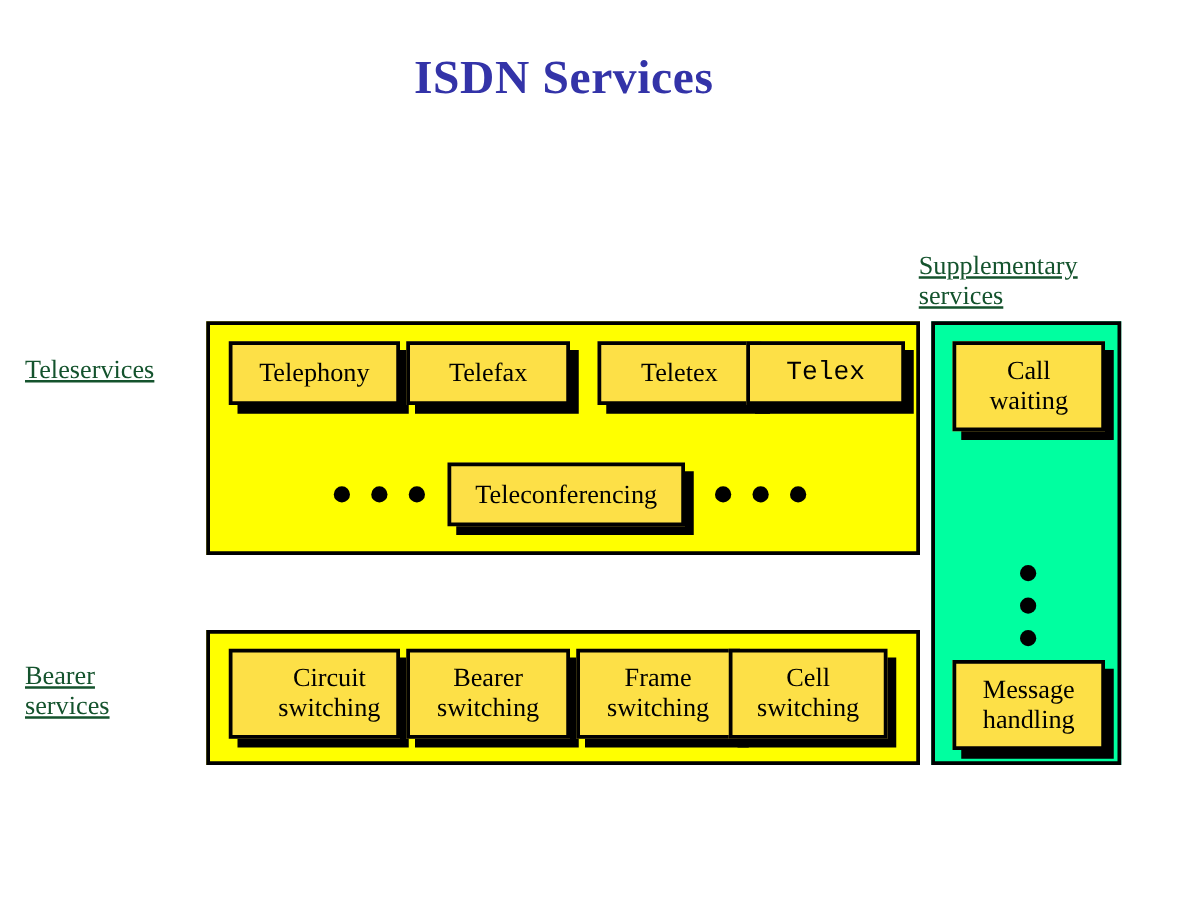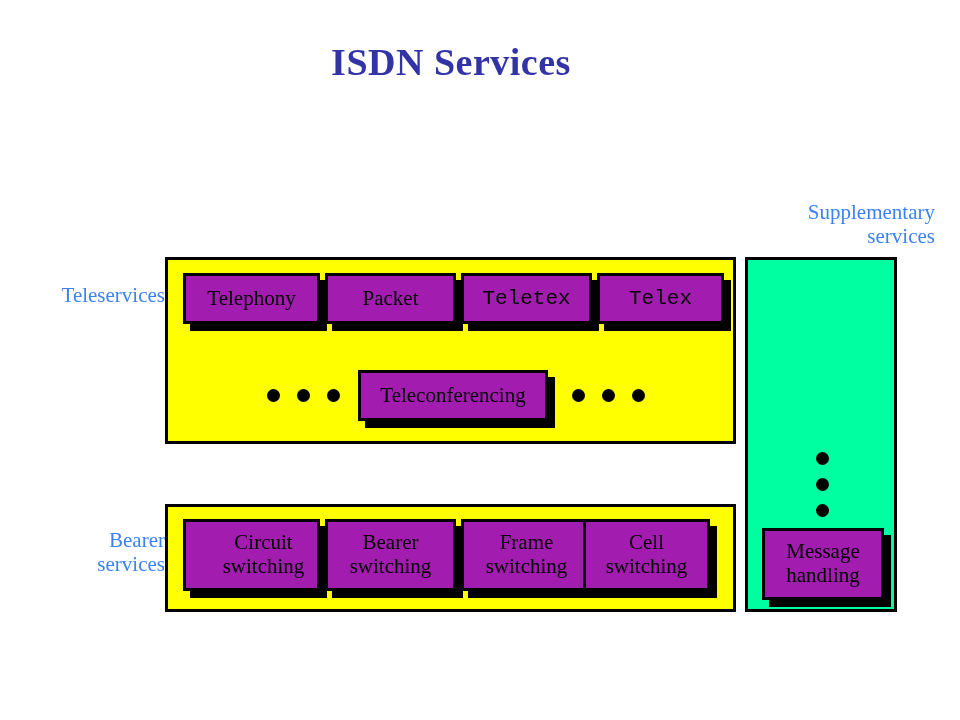--- a/index.html
+++ b/index.html
@@ -35,24 +35,25 @@
     letter-spacing: 0.5px;
     line-height: 1.1;
     font-family: "Liberation Serif", "DejaVu Serif", serif;
     margin-left: 47px;
   }
 
   
   .side-label {
     position: absolute;
     font-size: 21px;
-    color: #3b82f6;
-    text-align: right;
+    color: #14532d;
+    text-align: left;
     line-height: 1.15;
     white-space: pre-line;
+    text-decoration: underline;
   }
 
   #label-teleservices {
     left: 20px;
     top: 283px;
     width: 145px;
   }
 
   #label-bearer {
     left: 20px;
@@ -93,40 +94,40 @@
   #panel-supplementary {
     left: 745px;
     top: 257px;
     width: 152px;
     height: 355px;
   }
 
   
   .box {
     position: absolute;
-    background: #a21caf;
+    background: #fde047;
     border: 3px solid #000000;
     box-sizing: border-box;
     box-shadow: 7px 7px 0 0 #000000;
     display: flex;
     align-items: center;
     justify-content: center;
     text-align: center;
     font-size: 21px;
     color: #000000;
     line-height: 1.12;
     white-space: pre-line;
     font-family: "Liberation Serif", "DejaVu Serif", serif;
   }
 
   
   .tele-row-box { top: 13px; height: 51px; }
   #box-telephony      { left: 15px;  width: 137px; }
   #box-telefax        { left: 157px; width: 131px; }
-  #box-teletex        { left: 293px; width: 131px; font-family: Liberation Mono, monospace; }
+  #box-teletex        { left: 310px; width: 131px; }
   #box-telex          { left: 429px; width: 127px; font-family: Liberation Mono, monospace; }
 
   #box-teleconferencing {
     left: 190px;
     top: 110px;
     width: 190px;
     height: 51px;
   }
 
   
@@ -180,21 +181,21 @@
 <div id="slide">
 
   <div class="slide-title">ISDN Services</div>
 
   <div class="side-label" id="label-teleservices">Teleservices</div>
 
   <div class="panel panel-yellow" id="panel-teleservices">
 
     <div class="box tele-row-box" id="box-telephony">Telephony</div>
 
-    <div class="box tele-row-box" id="box-telefax">Packet</div>
+    <div class="box tele-row-box" id="box-telefax">Telefax</div>
 
     <div class="box tele-row-box" id="box-teletex">Teletex</div>
 
     <div class="box tele-row-box" id="box-telex">Telex</div>
 
     <div class="dots-h" id="dots-left">
       <span class="dot"></span>
       <span class="dot"></span>
       <span class="dot"></span>
     </div>
@@ -224,20 +225,22 @@
 
     <div class="box bearer-box" id="box-cell">Cell
 switching</div>
   </div>
 
   <div class="side-label" id="label-supplementary">Supplementary
 services</div>
 
   <div class="panel panel-teal" id="panel-supplementary">
 
+    <div class="box supp-box" id="box-call-waiting">Call
+waiting</div>
 
 
     <div class="dots-v">
       <span class="dot"></span>
       <span class="dot"></span>
       <span class="dot"></span>
     </div>
 
     <div class="box supp-box" id="box-message-handling">Message
 handling</div>

